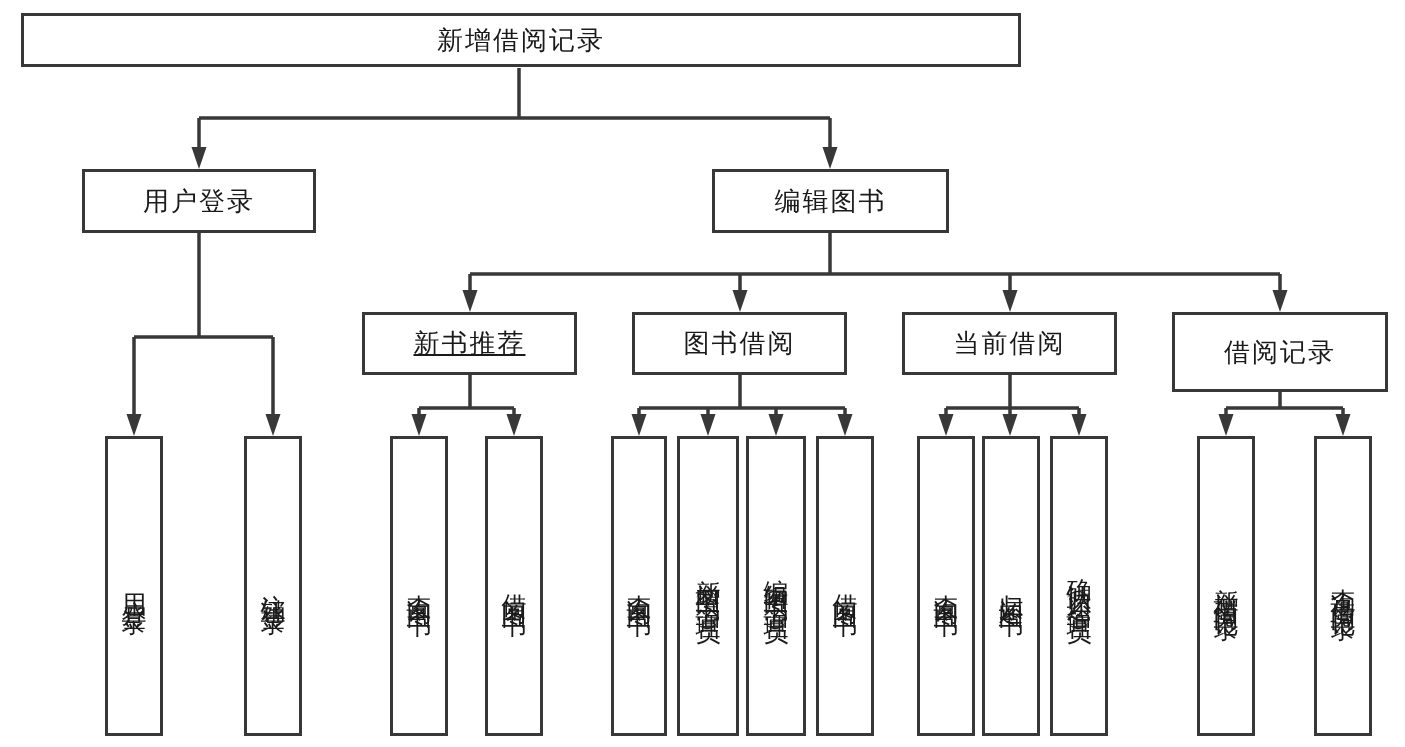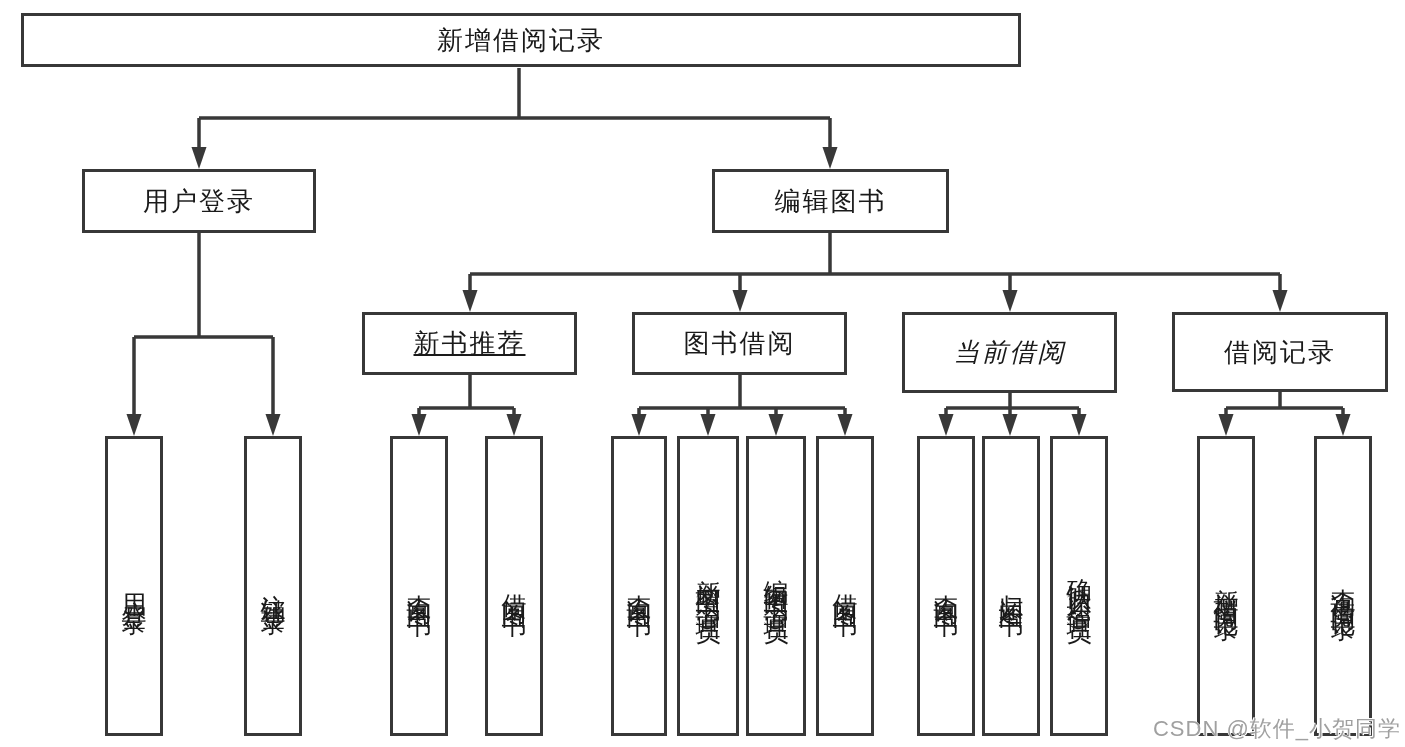--- a/index.html
+++ b/index.html
@@ -104,21 +104,21 @@
   <div class="hbox" style="left:712px; top:169px; width:237px; height:64px;">
     <span>编辑图书</span>
   </div>
 
   <div class="hbox" style="left:362px; top:312px; width:215px; height:63px;text-decoration:underline;">
     <span>新书推荐</span>
   </div>
   <div class="hbox" style="left:632px; top:312px; width:215px; height:63px;">
     <span>图书借阅</span>
   </div>
-  <div class="hbox" style="left:902px; top:312px; width:215px; height:81px;font-style:italic;">
+  <div class="hbox" style="left:902px; top:312px; width:215px; height:63px;">
     <span>当前借阅</span>
   </div>
   <div class="hbox" style="left:1172px; top:312px; width:216px; height:80px;">
     <span>借阅记录</span>
   </div>
 
   <div class="vbox" style="left:105px; top:436px; width:58px; height:300px;">
     <span class="vlabel">用户登录</span>
   </div>
   <div class="vbox" style="left:244px; top:436px; width:58px; height:300px;">
@@ -155,15 +155,14 @@
     <span class="vlabel">确认归还（管理员）</span>
   </div>
 
   <div class="vbox" style="left:1197px; top:436px; width:58px; height:300px;">
     <span class="vlabel">新增借阅记录</span>
   </div>
   <div class="vbox" style="left:1314px; top:436px; width:58px; height:300px;">
     <span class="vlabel">查询借阅记录</span>
   </div>
 
-  <div id="watermark">CSDN @软件_小贺同学</div>
 
 </div>
 
 </body></html>

